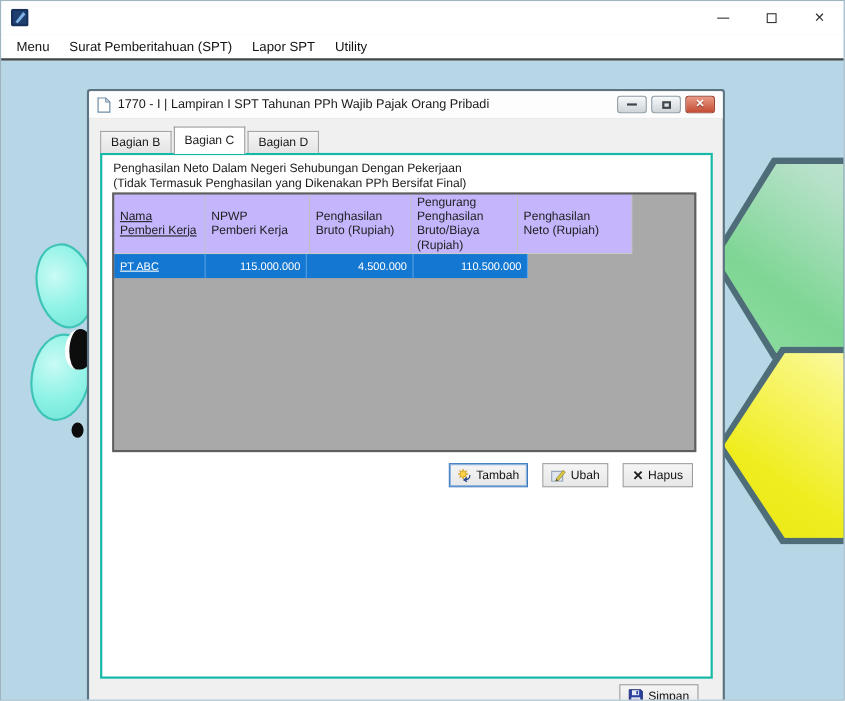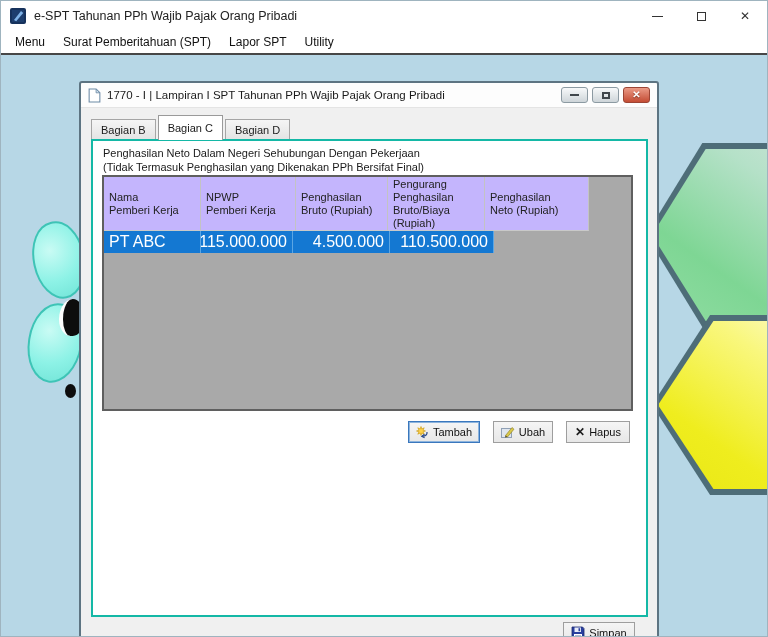--- a/index.html
+++ b/index.html
@@ -64,26 +64,26 @@
 
   .tabpage { position:absolute; left:10px; top:31px; width:557px; height:478px; background:#ffffff; border:2px solid #14b8a6; }
 
   .desc { margin:6px 0 0 10px; font-size:11px; line-height:12.5px; color:#1a1a1a; }
 
   
   .grid { position:absolute; left:9px; top:34px; width:531px; height:236px; border:2px solid #5f5f5f; background:#a9a9a9; display:flex; flex-direction:column; }
   .grid-header { display:flex; height:54px; flex:0 0 auto; }
   .gh { background:#c4b5fd; border-right:1px solid #c3c3c3; border-bottom:1px solid #c9c9c9; padding:19px 5px; display:flex; flex-direction:column; justify-content:center; font-size:11px; line-height:13px; color:#222; }
   .gh-fill { flex:1; background:#a9a9a9; }
-  .grid-row { display:flex; height:22px; flex:0 0 auto; font-size:16px; color:#ffffff; }
+  .grid-row { display:flex; height:22px; flex:0 0 auto; font-size:10px; color:#ffffff; }
   .gr { background:#1478d2; border-right:1px solid #5ba6e4; padding:0 5px; display:flex; align-items:center; overflow:hidden; white-space:nowrap; }
   .gr.num { justify-content:flex-end; }
   .gr-fill { flex:1; background:#a9a9a9; }
   .grid-filler { flex:1; background:#a9a9a9; }
-  .c0 { width:97px; flex:0 0 auto; }
+  .c0 { width:83px; flex:0 0 auto;text-decoration:underline; }
   .c1 { width:95px; flex:0 0 auto; }
   .c2 { width:92px; flex:0 0 auto; }
   .c3 { width:97px; flex:0 0 auto; }
   .c4 { width:104px; flex:0 0 auto; }
 
   
   .btn-row { position:absolute; top:280px; right:16px; display:flex; gap:13px; }
   .btn { height:22px; background:linear-gradient(#f5f5f5, #e7e7e7); border:1px solid #9e9e9e; display:flex; align-items:center; justify-content:center; gap:4px; font-size:11px; padding:0 6px; color:#111; }
   .btn.default { border-color:#3a77bd; box-shadow:0 0 0 1px #8db4dd inset; }
   .btn-tambah { width:72px; }
@@ -98,21 +98,20 @@
 <body>
 
 <div class="app">
 
   <div class="titlebar">
     <svg class="app-icon" viewBox="0 0 16 16">
       <rect x="0" y="0" width="16" height="16" rx="2" fill="#16325c"></rect>
       <rect x="2" y="2" width="12" height="12" fill="#1d3e6e"></rect>
       <path d="M4 12 L11 3 L13.2 5 L6.2 13.2 Z" fill="#7fb3e8"></path>
     </svg>
-    <span class="app-title">e-SPT Tahunan PPh Wajib Pajak Orang Pribadi</span>
     <div class="win-controls">
       <div class="wc">
           <span class="wc-min-glyph"></span>
         </div>
       <div class="wc">
           <span class="wc-max-glyph"></span>
         </div>
       <div class="wc">
           <span class="wc-close-glyph">✕</span>
         </div>

